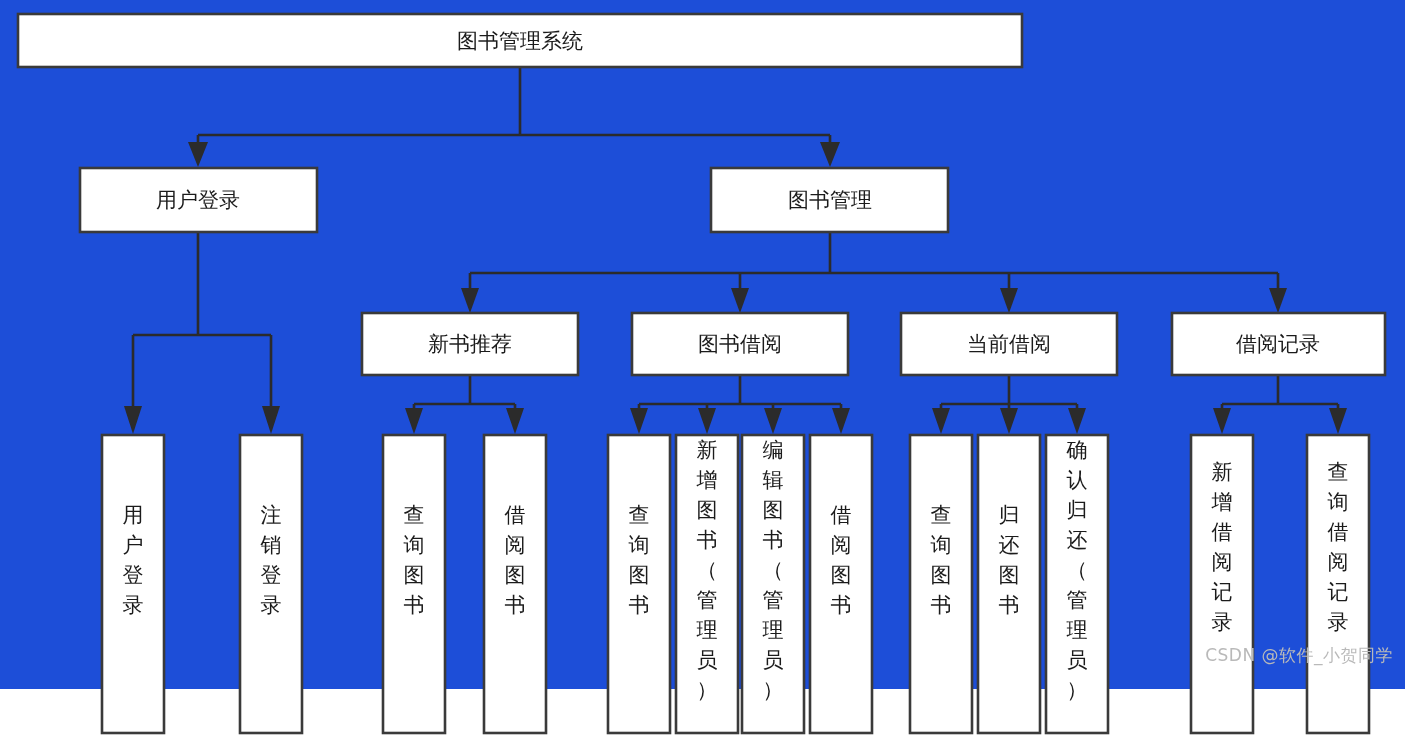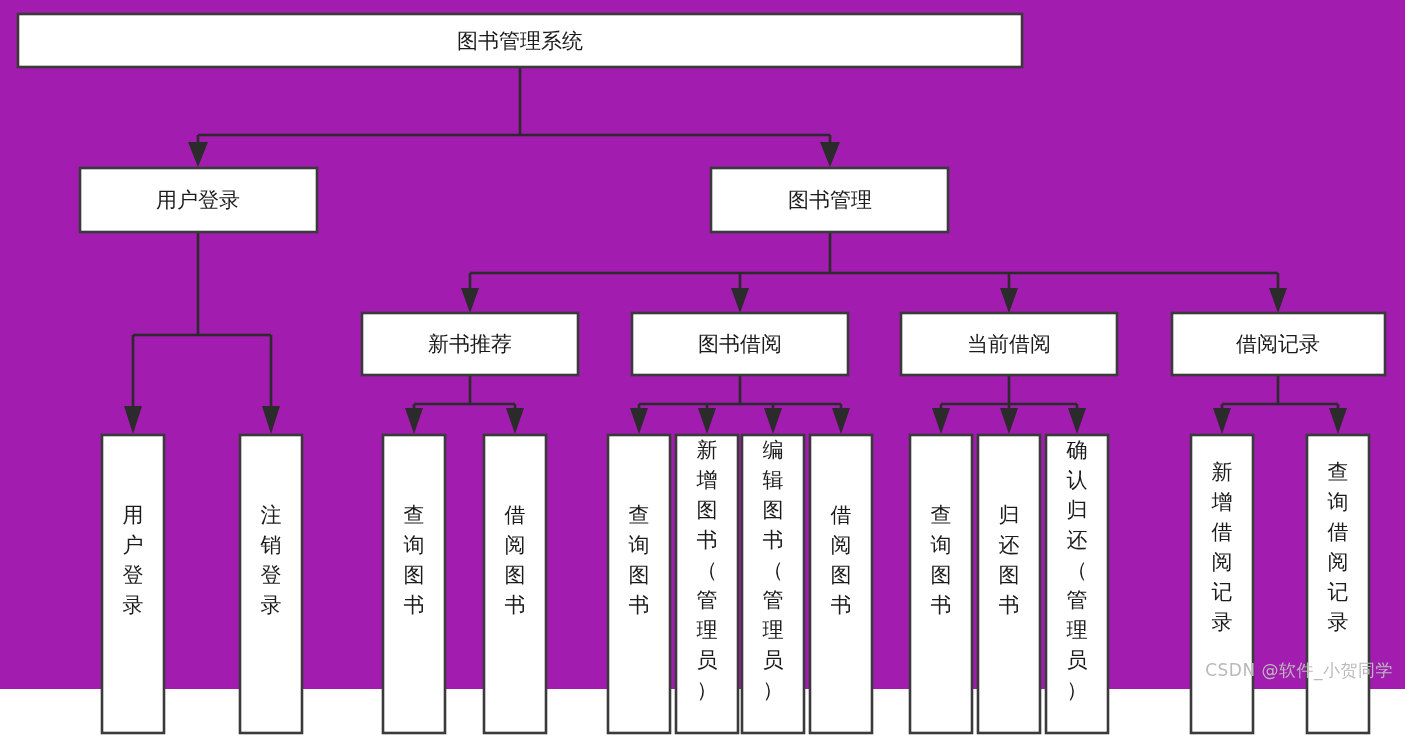--- a/index.html
+++ b/index.html
@@ -11,21 +11,21 @@
   body {
     width: 1405px;
     height: 747px;
     font-family: "DejaVu Sans", "Liberation Sans", sans-serif;
     overflow: hidden;
   }
   #diagram-root {
     position: relative;
     width: 1405px;
     height: 689px;
-    background: #a21caf;
+    background: #1d4ed8;
   }
   svg.diagram-canvas {
     position: absolute;
     top: 0;
     left: 0;
     width: 1405px;
     height: 747px;
     display: block;
   }
   .node-box {
@@ -52,21 +52,21 @@
   }
   .node-label-vertical {
     fill: #1b1b1b;
     font-family: "DejaVu Sans", "Liberation Sans", sans-serif;
     font-size: 21px;
     text-anchor: middle;
   }
   .watermark {
     position: absolute;
     right: 12px;
-    bottom: 7px;
+    bottom: 22px;
     font-family: "DejaVu Sans", "Liberation Sans", sans-serif;
     font-size: 17px;
     color: #b9b9b9;
     white-space: nowrap;
     letter-spacing: 0.5px;
     pointer-events: none;
   }
 </style>
 </head>
 <body>

